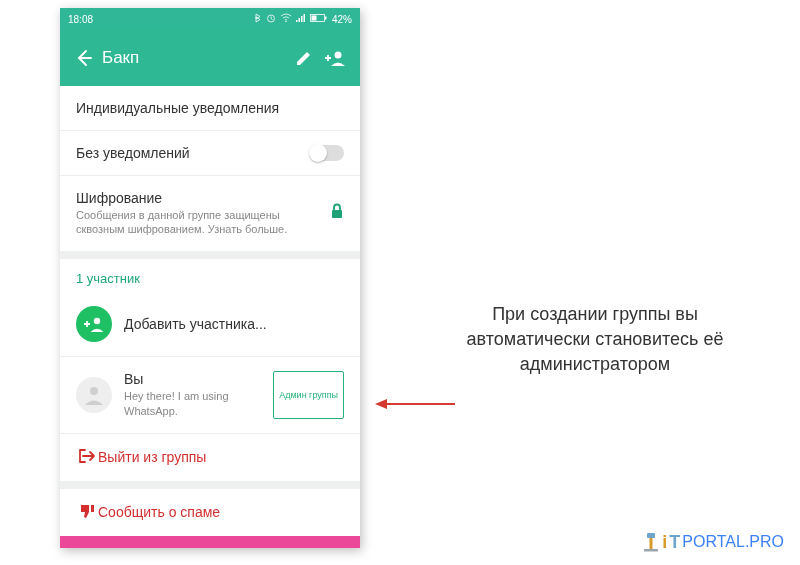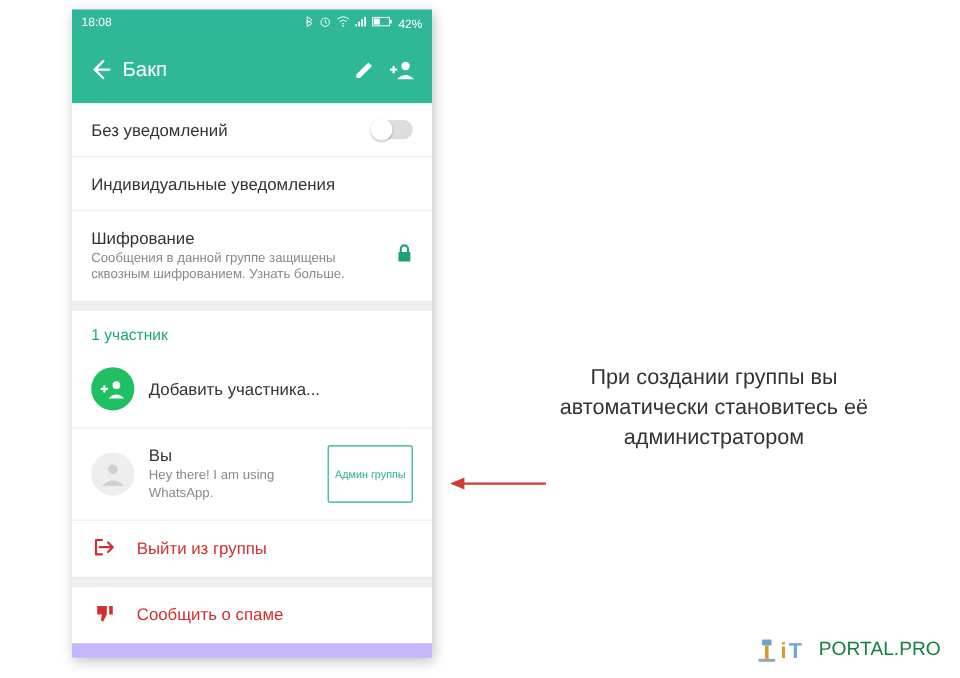--- a/index.html
+++ b/index.html
@@ -10,21 +10,21 @@
     font-family: Arial, sans-serif;
     position: relative;
     overflow: hidden;
   }
   .phone {
     position: absolute;
     top: 8px;
     left: 60px;
     width: 300px;
     height: 540px;
-    background: #c4b5fd;
+    background: #ec4899;
     box-shadow: 2px 3px 10px rgba(0,0,0,0.25);
   }
   .statusbar {
     height: 22px;
     background: #2fb798;
     color: #fff;
     display: flex;
     align-items: center;
     justify-content: space-between;
     padding: 0 8px;
@@ -83,21 +83,21 @@
     color: #26b37b;
     font-size: 9px;
     padding: 18px 5px;
     border-radius: 2px;
   }
   .action-red {
     color: #d32f2f;
     font-size: 14px;
     display: flex;
     align-items: center;
-    gap: 18px;
+    gap: 2px;
     padding: 14px 18px;
   }
   .annotation {
     position: absolute;
     left: 440px;
     top: 302px;
     width: 310px;
     text-align: center;
     font-size: 18px;
     color: #333;
@@ -117,21 +117,21 @@
     bottom: 12px;
     font-size: 16px;
     color: #999;
     font-family: Arial, sans-serif;
     display: flex;
     align-items: center;
     gap: 2px;
   }
   .watermark .i { color: #d89a2a; font-weight: bold; font-size: 18px; }
   .watermark .t { color: #6fa5cc; font-weight: bold; font-size: 18px; }
-  .watermark .rest { color: #15803d; margin-left: 12px; }
+  .watermark .rest { color: #3b82f6; }
   .lock-icon { color: #1fa178; }
 </style>
 </head>
 <body>
 
 <div class="phone">
 
   <div class="statusbar">
     <span>18:08</span>
     <div class="status-right">
@@ -190,28 +190,28 @@
           <circle cx="13" cy="6" r="3.5" fill="#fff"></circle>
           <path d="M6 17 Q13 10 20 17 Z" fill="#fff"></path>
           <path d="M3 6 L3 12 M0 9 L6 9" stroke="#fff" stroke-width="1.8"></path>
         </svg>
     </div>
   </div>
 
   <div class="section">
     <div class="row">
       <div class="row-text">
+        <div class="row-title">Индивидуальные уведомления</div>
+      </div>
+    </div>
+    <div class="row">
+      <div class="row-text">
         <div class="row-title">Без уведомлений</div>
       </div>
       <div class="toggle"></div>
-    </div>
-    <div class="row">
-      <div class="row-text">
-        <div class="row-title">Индивидуальные уведомления</div>
-      </div>
     </div>
     <div class="row">
       <div class="row-text">
         <div class="row-title">Шифрование</div>
         <div class="row-sub">Сообщения в данной группе защищены сквозным шифрованием. Узнать больше.</div>
       </div>
       <span class="lock-icon">
         <svg width="14" height="16" viewBox="0 0 14 16">
             <rect x="2" y="7" width="10" height="8" rx="1" fill="#1fa178"></rect>
             <path d="M4 7 L4 4.5 A3 3 0 0 1 10 4.5 L10 7" stroke="#1fa178" stroke-width="1.8" fill="none"></path>

